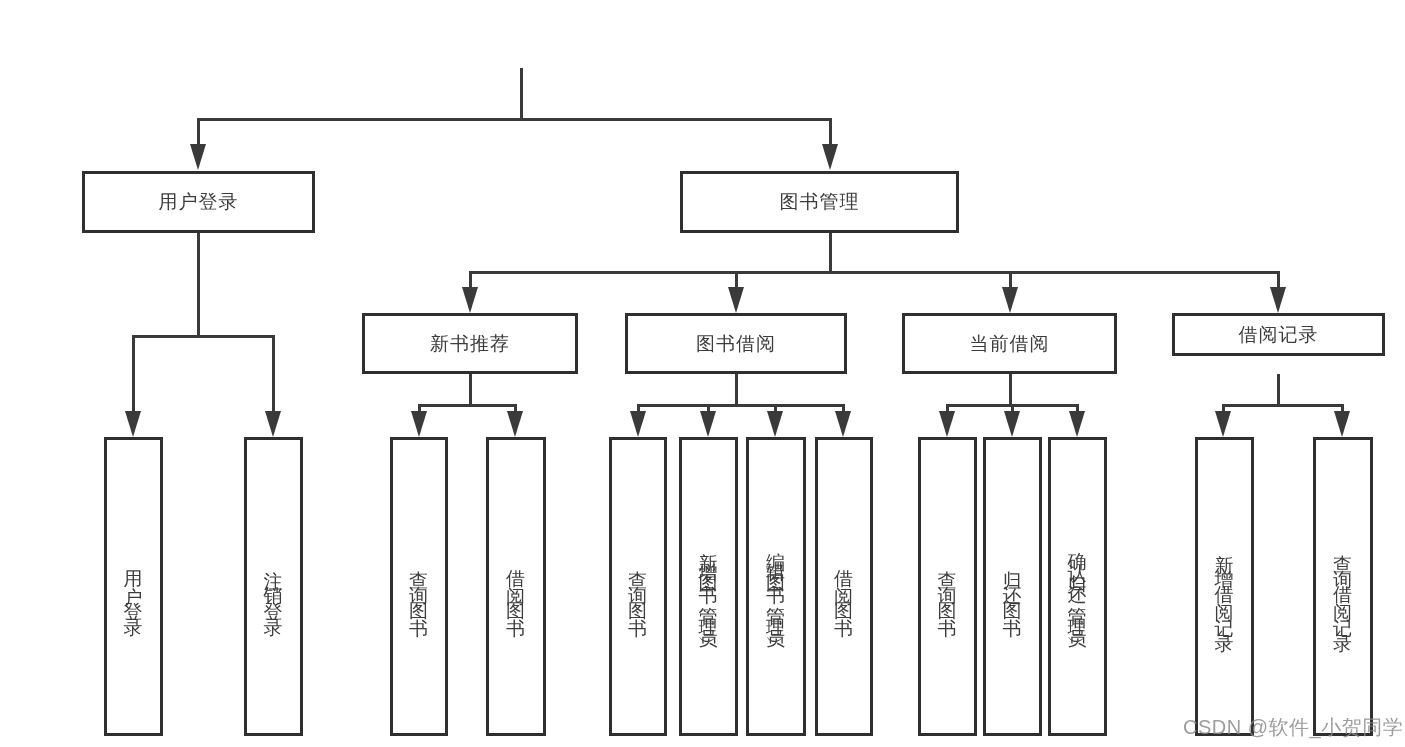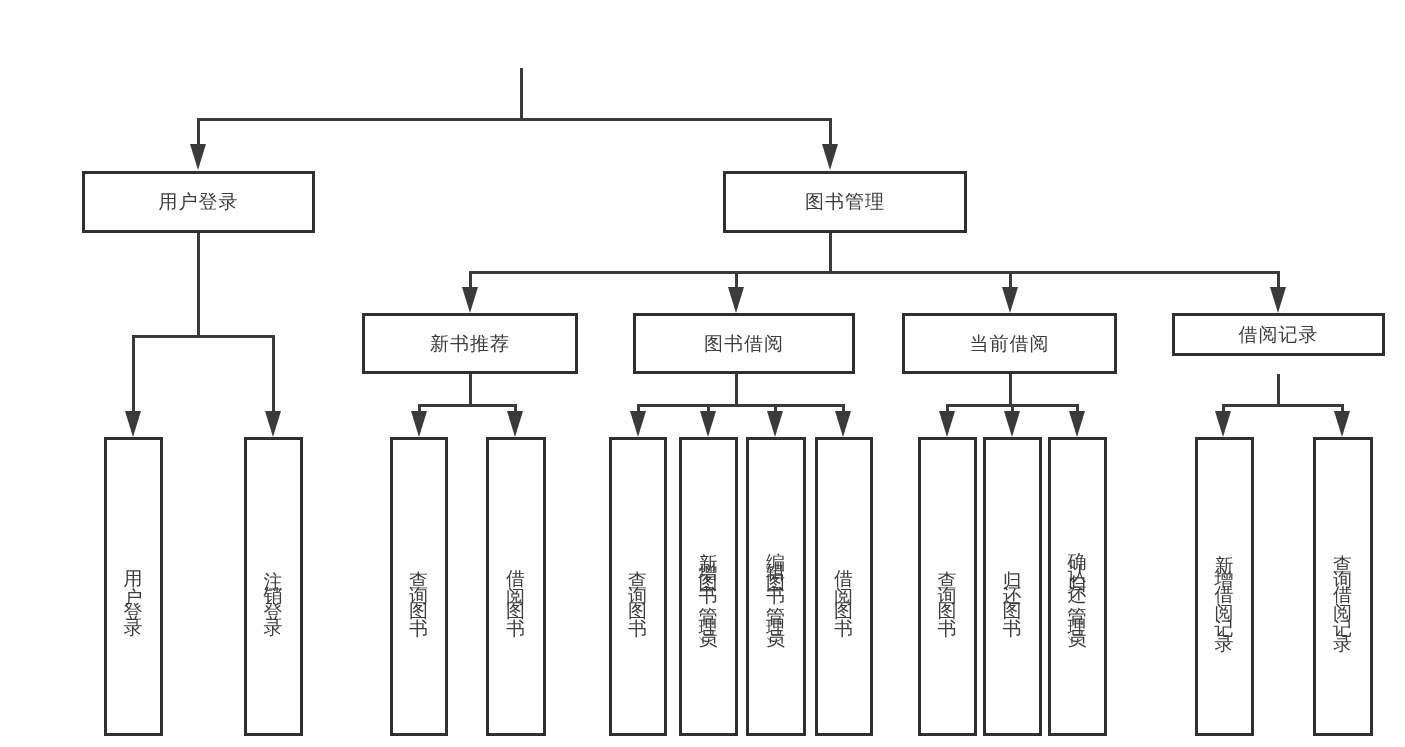--- a/index.html
+++ b/index.html
@@ -48,21 +48,21 @@
   <div class="vl" style="left:520px;top:68px;height:53px;"></div>
   <div class="hl" style="left:197px;top:118px;width:635px;"></div>
   <div class="vl" style="left:197px;top:118px;height:30px;"></div>
   <div class="arrow" style="left:190px;top:144px;"></div>
   <div class="vl" style="left:829px;top:118px;height:30px;"></div>
   <div class="arrow" style="left:822px;top:144px;"></div>
 
   <div class="box h" style="left:82px;top:171px;width:233px;height:62px;">
     <span>用户登录</span>
   </div>
-  <div class="box h" style="left:723px;top:171px;width:244px;height:62px;">
+  <div class="box h" style="left:680px;top:171px;width:279px;height:62px;">
     <span>图书管理</span>
   </div>
 
   <div class="vl" style="left:197px;top:233px;height:105px;"></div>
   <div class="hl" style="left:132px;top:335px;width:142px;"></div>
   <div class="vl" style="left:132px;top:335px;height:80px;"></div>
   <div class="arrow" style="left:125px;top:411px;"></div>
   <div class="vl" style="left:272px;top:335px;height:80px;"></div>
   <div class="arrow" style="left:265px;top:411px;"></div>
 
@@ -73,21 +73,21 @@
   <div class="vl" style="left:735px;top:271px;height:20px;"></div>
   <div class="arrow" style="left:728px;top:287px;"></div>
   <div class="vl" style="left:1009px;top:271px;height:20px;"></div>
   <div class="arrow" style="left:1002px;top:287px;"></div>
   <div class="vl" style="left:1277px;top:271px;height:20px;"></div>
   <div class="arrow" style="left:1270px;top:287px;"></div>
 
   <div class="box h" style="left:362px;top:313px;width:216px;height:61px;">
     <span>新书推荐</span>
   </div>
-  <div class="box h" style="left:625px;top:313px;width:222px;height:61px;margin-left:8px;">
+  <div class="box h" style="left:625px;top:313px;width:222px;height:61px;">
     <span>图书借阅</span>
   </div>
   <div class="box h" style="left:902px;top:313px;width:215px;height:61px;">
     <span>当前借阅</span>
   </div>
   <div class="box h" style="left:1172px;top:313px;width:213px;height:43px;">
     <span>借阅记录</span>
   </div>
 
   <div class="vl" style="left:469px;top:374px;height:32px;"></div>
@@ -161,14 +161,15 @@
     <span class="vtxt tight">确认归还（管理员）</span>
   </div>
 
   <div class="box v" style="left:1195px;top:437px;width:59px;height:299px;">
     <span class="vtxt">新增借阅记录</span>
   </div>
   <div class="box v" style="left:1313px;top:437px;width:60px;height:299px;">
     <span class="vtxt">查询借阅记录</span>
   </div>
 
+  <div class="watermark">CSDN @软件_小贺同学</div>
 
 </div>
 
 </body></html>

